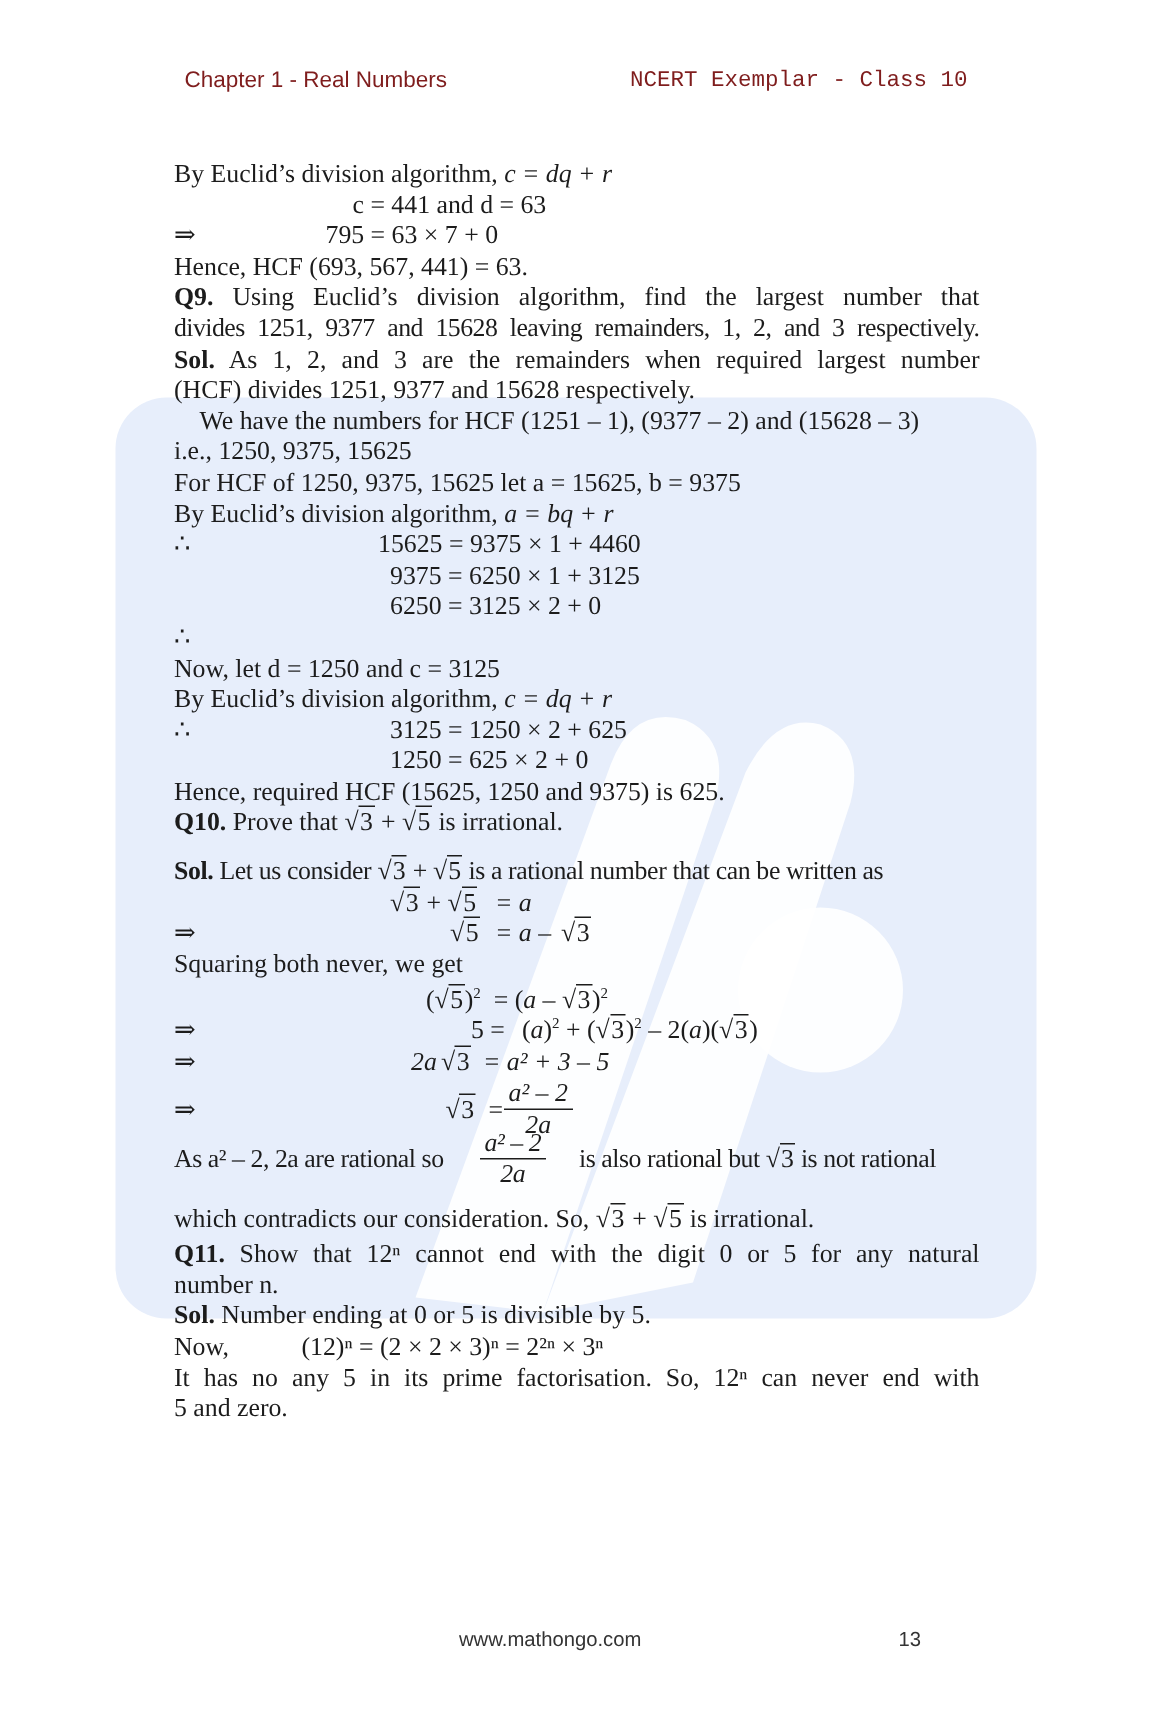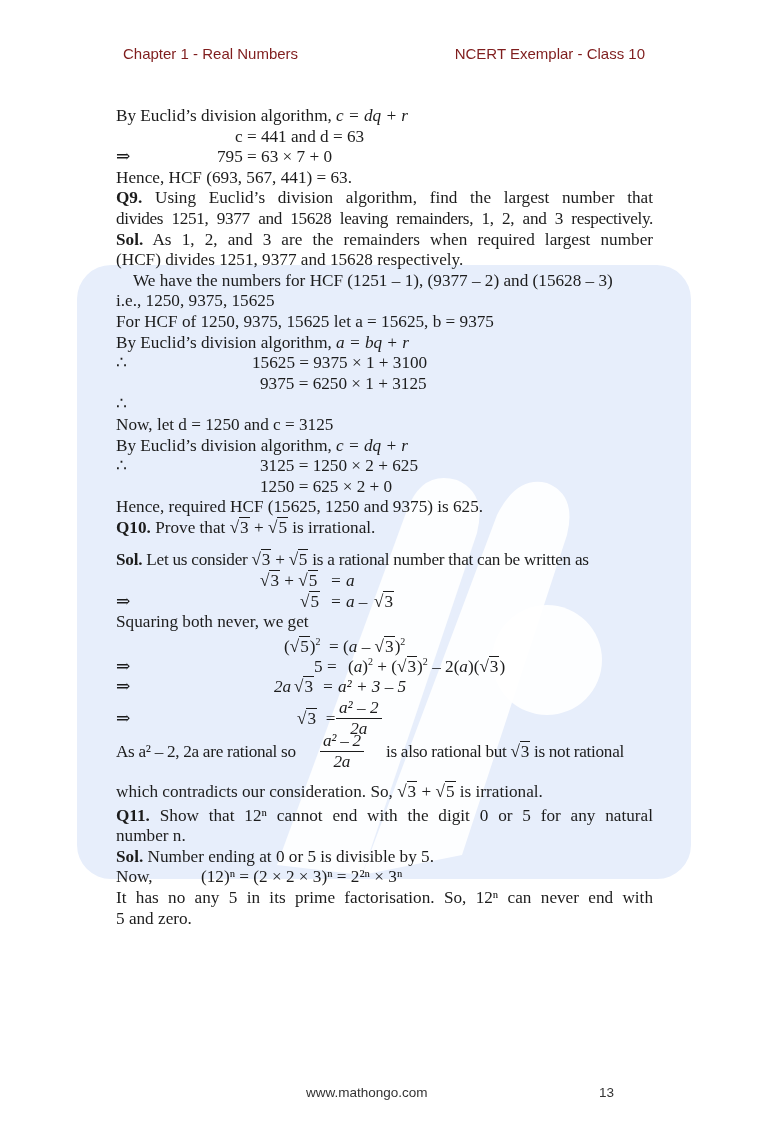--- a/index.html
+++ b/index.html
@@ -5,21 +5,21 @@
   html, body { margin: 0; padding: 0; }
   body {
     width: 768px; height: 1146px; background: #ffffff; position: relative; overflow: hidden;
     font-family: "Liberation Serif", "DejaVu Serif", serif; color: #1c1c1c;
   }
   .header {
     position: absolute; top: 45px; left: 123px; right: 123px; height: 20px;
     font-family: "Liberation Sans", "DejaVu Sans", sans-serif; font-size: 15px; color: #7f1d1d;
   }
   .header .left { position: absolute; left: 0; top: 0; }
-  .header .right { position: absolute; right: 0; top: 0; }
+  .header .right { position: absolute; right: 0; top: 0; font-family: Liberation Mono, monospace; }
   .footer {
     position: absolute; top: 1085px; left: 0; right: 0; height: 20px;
     font-family: "Liberation Sans", "DejaVu Sans", sans-serif; font-size: 13.5px; color: #333;
   }
   .footer .site { position: absolute; left: 306px; top: 0; }
   .footer .pagenum { position: absolute; right: 154px; top: 0; }
 
   .watermark {
     position: absolute; left: 77px; top: 265px; width: 614px; height: 614px;
     background: #e7eefb; border-radius: 34px;
@@ -81,24 +81,27 @@
   </div>
   <div class="line">(HCF) divides 1251, 9377 and 15628 respectively.</div>
   <div class="line" style="padding-left:17px;">We have the numbers for HCF (1251 – 1), (9377 – 2) and (15628 – 3)</div>
   <div class="line">i.e., 1250, 9375, 15625</div>
   <div class="line">For HCF of 1250, 9375, 15625 let a = 15625, b = 9375</div>
   <div class="line">
     <span>By Euclid’s division algorithm, </span><span class="i">a = bq + r</span>
   </div>
   <div class="line">
     <span class="abs" style="left:0;">∴</span>
-    <span class="abs" style="left:136px;">15625 = 9375 × 1 + 3100</span>
+    <span class="abs" style="left:136px;">15625 = 9375 × 1 + 4460</span>
   </div>
   <div class="line">
     <span class="abs" style="left:144px;">9375 = 6250 × 1 + 3125</span>
+  </div>
+  <div class="line">
+    <span class="abs" style="left:144px;">6250 = 3125 × 2 + 0</span>
   </div>
   <div class="line">
     <span class="abs" style="left:0;">∴</span>
   </div>
   <div class="line">Now, let d = 1250 and c = 3125</div>
   <div class="line">
     <span>By Euclid’s division algorithm, </span><span class="i">c = dq + r</span>
   </div>
   <div class="line">
     <span class="abs" style="left:0;">∴</span>

